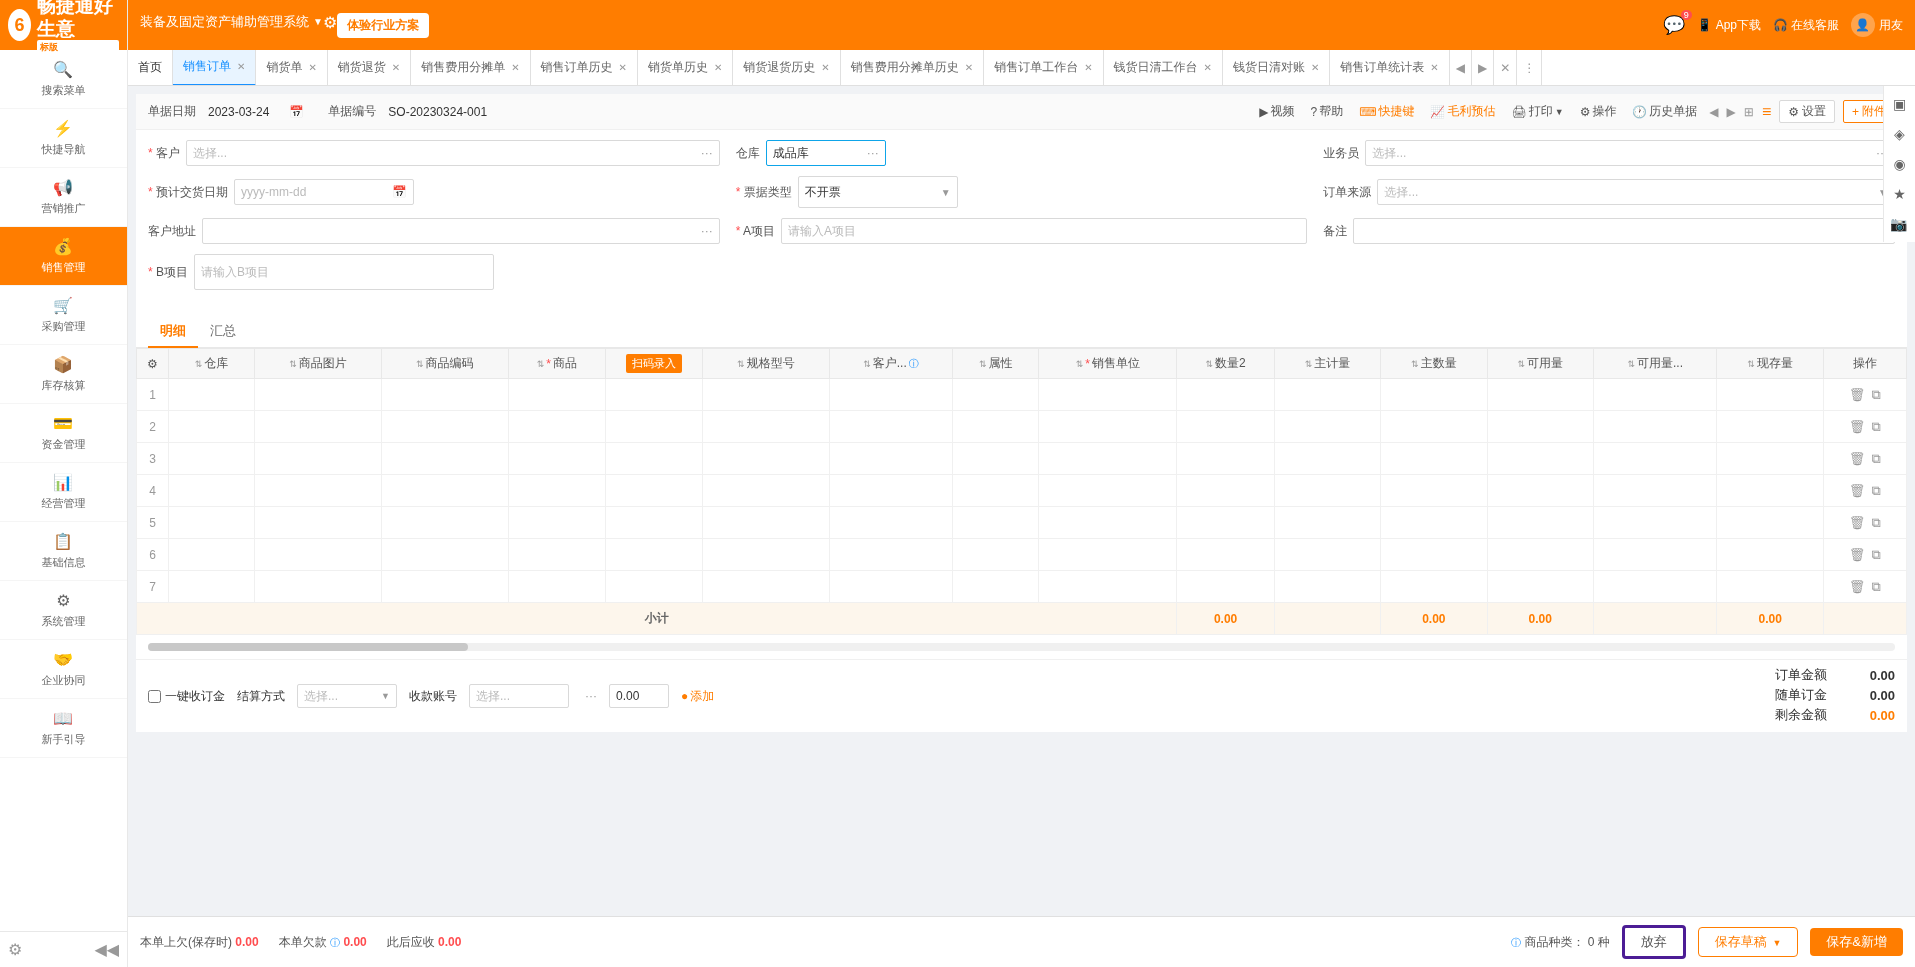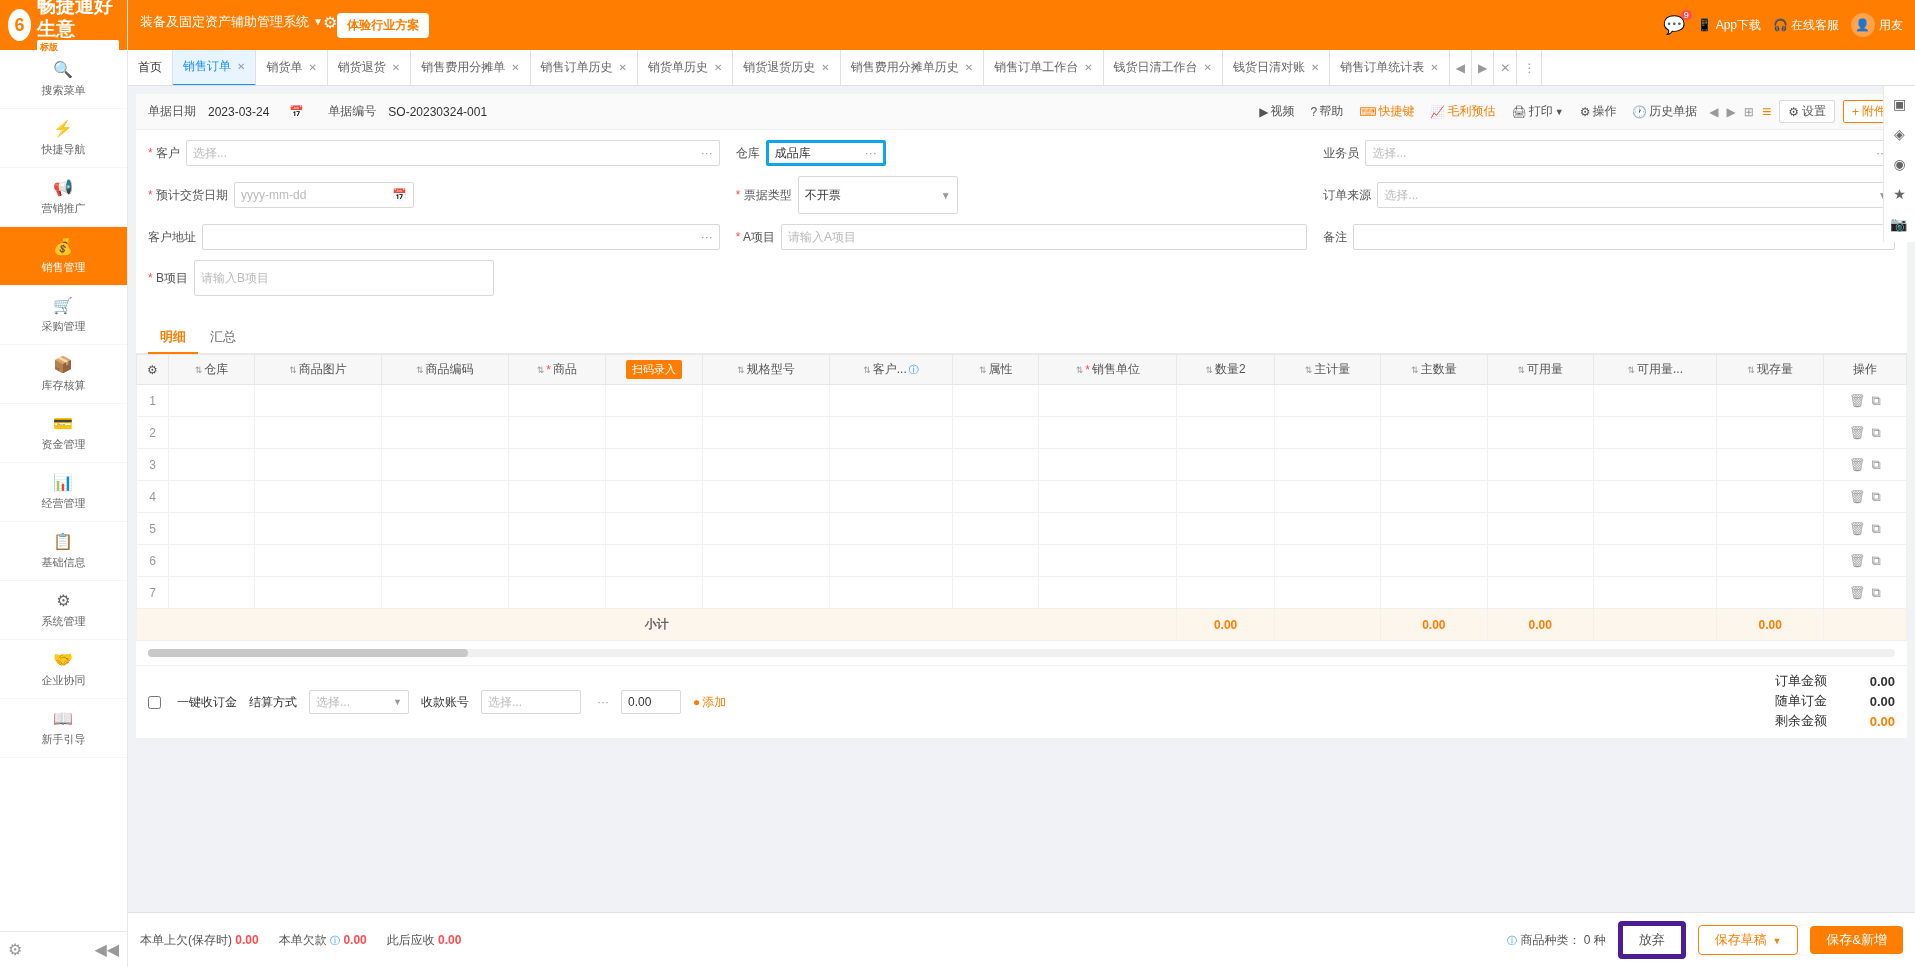--- a/index.html
+++ b/index.html
@@ -69,35 +69,35 @@
     .row-num { color: #999; }
     .action-icons { display: flex; align-items: center; justify-content: center; gap: 6px; }
     .action-icon { color: #999; cursor: pointer; font-size: 13px; }
 
     
     .summary-row td { background: #fdf6ec; color: #ff7d00; font-weight: bold; }
     .summary-label { color: #666 !important; }
 
     
     .payment-row { display: flex; align-items: center; padding: 6px 12px; background: #fff; border-top: 1px solid #f0f0f0; gap: 12px; font-size: 12px; }
-    .checkbox-label { display: flex; align-items: center; gap: 16px; cursor: pointer; }
+    .checkbox-label { display: flex; align-items: center; gap: 4px; cursor: pointer; }
     .add-btn { color: #ff7d00; cursor: pointer; display: flex; align-items: center; gap: 2px; }
 
     
     .order-summary { text-align: right; font-size: 13px; color: #333; }
     .order-summary .item { display: flex; justify-content: flex-end; align-items: center; gap: 8px; margin-bottom: 2px; }
     .order-summary .value { color: #333; font-weight: bold; min-width: 60px; text-align: right; }
     .order-summary .value.orange { color: #ff7d00; }
 
     
     .footer-area { position: fixed; bottom: 0; left: 128px; right: 0; background: #fff; border-top: 1px solid #e0e0e0; padding: 8px 12px; display: flex; align-items: center; justify-content: space-between; z-index: 97; }
     .footer-info { display: flex; align-items: center; gap: 20px; font-size: 12px; color: #555; }
     .footer-info .val { color: #ff4d4f; font-weight: bold; }
     .footer-right { display: flex; align-items: center; gap: 12px; }
-    .btn-discard { border: 5px solid #4c1d95; background: #fff; color: #555; border-radius: 4px; padding: 5px 16px; cursor: pointer; font-size: 13px; }
+    .btn-discard { border: 3px solid #4c1d95; background: #fff; color: #555; border-radius: 4px; padding: 5px 16px; cursor: pointer; font-size: 13px; }
     .btn-save-draft { border: 1px solid #ff7d00; background: #fff; color: #ff7d00; border-radius: 4px; padding: 5px 16px; cursor: pointer; font-size: 13px; }
     .btn-save-new { border: none; background: #ff7d00; color: #fff; border-radius: 4px; padding: 5px 16px; cursor: pointer; font-size: 13px; }
     .goods-count { font-size: 12px; color: #555; }
 
     
     .right-panel { position: fixed; right: 0; top: 86px; width: 32px; display: flex; flex-direction: column; align-items: center; gap: 2px; background: #fff; border-left: 1px solid #e8e8e8; padding: 4px 0; z-index: 96; }
     .right-panel-icon { width: 28px; height: 28px; display: flex; align-items: center; justify-content: center; cursor: pointer; color: #666; font-size: 14px; border-radius: 2px; }
 
     
     .scroll-bar { height: 8px; background: #f0f0f0; border-radius: 4px; margin: 4px 0; }
@@ -340,21 +340,21 @@
             <span class="required-mark">*</span>
             <span>客户</span>
           </span>
           <div style="display:flex;align-items:center;border:1px solid #d9d9d9;border-radius:2px;height:26px;min-width:200px;padding:0 6px;flex:1;">
             <span class="form-input placeholder" style="border:none;height:auto;padding:0;flex:1;">选择...</span>
             <span class="ellipsis-btn">···</span>
           </div>
         </div>
         <div class="form-group">
           <span class="form-label">仓库</span>
-          <div style="display:flex;align-items:center;border:3px solid #0ea5e9;border-radius:2px;height:26px;min-width:120px;padding:0 6px;">
+          <div style="display:flex;align-items:center;border:1px solid #0ea5e9;border-radius:2px;height:26px;min-width:120px;padding:0 6px;">
             <span style="flex:1;">成品库</span>
             <span class="ellipsis-btn">···</span>
           </div>
         </div>
         <div class="form-group">
           <span class="form-label">业务员</span>
           <div style="display:flex;align-items:center;border:1px solid #d9d9d9;border-radius:2px;height:26px;flex:1;padding:0 6px;">
             <span class="form-input placeholder" style="border:none;height:auto;padding:0;flex:1;">选择...</span>
             <span class="ellipsis-btn">···</span>
           </div>
@@ -370,21 +370,21 @@
           <div style="display:flex;align-items:center;border:1px solid #d9d9d9;border-radius:2px;height:26px;min-width:180px;padding:0 6px;">
             <span class="form-input placeholder" style="border:none;height:auto;padding:0;flex:1;">yyyy-mm-dd</span>
             <span style="cursor:pointer;color:#999;">📅</span>
           </div>
         </div>
         <div class="form-group">
           <span class="form-label">
             <span class="required-mark">*</span>
             <span>票据类型</span>
           </span>
-          <div style="display:flex;align-items:center;border:1px solid #d9d9d9;border-radius:2px;height:38px;min-width:160px;padding:0 6px;cursor:pointer;">
+          <div style="display:flex;align-items:center;border:1px solid #d9d9d9;border-radius:2px;height:32px;min-width:160px;padding:0 6px;cursor:pointer;">
             <span style="flex:1;">不开票</span>
             <span style="font-size:10px;color:#999;">▼</span>
           </div>
         </div>
         <div class="form-group">
           <span class="form-label">订单来源</span>
           <div style="display:flex;align-items:center;border:1px solid #d9d9d9;border-radius:2px;height:26px;flex:1;padding:0 6px;cursor:pointer;">
             <span class="form-input placeholder" style="border:none;height:auto;padding:0;flex:1;">选择...</span>
             <span style="font-size:10px;color:#999;">▼</span>
           </div>

